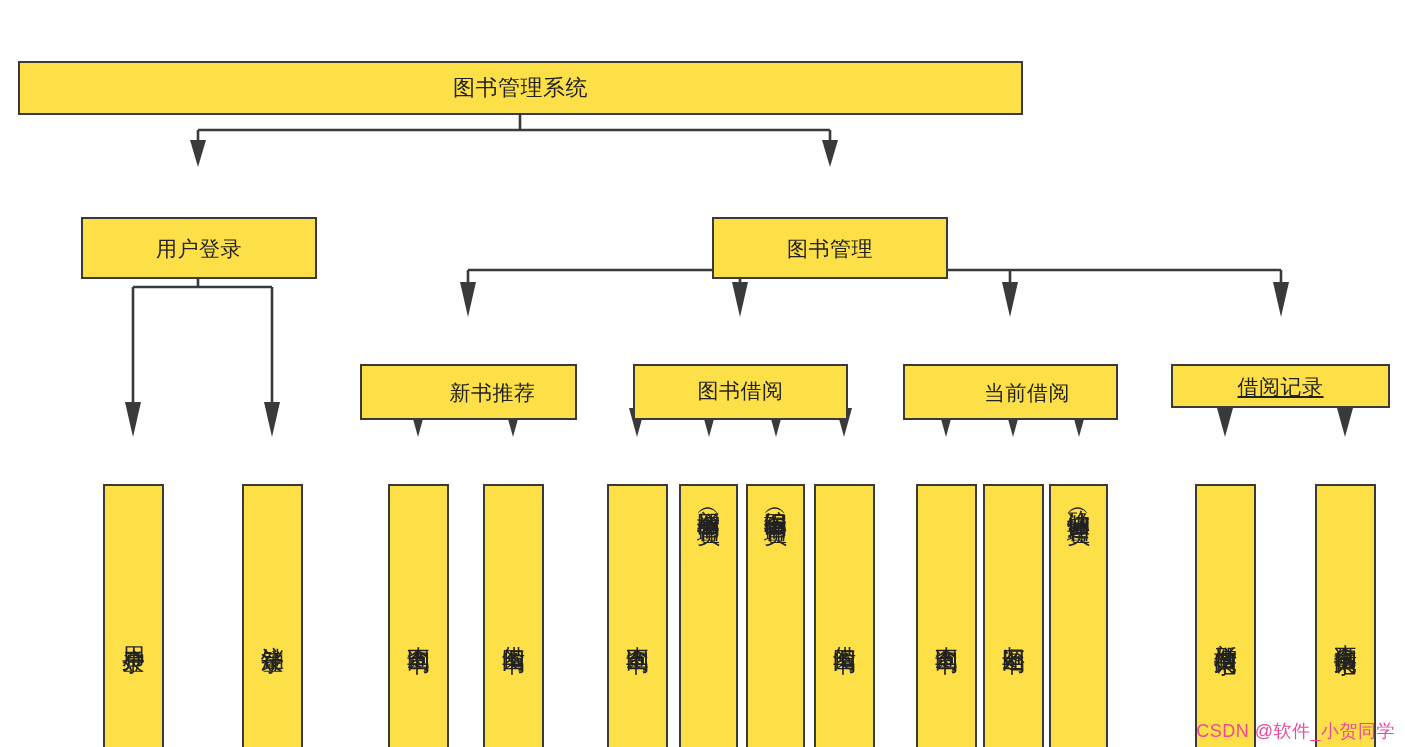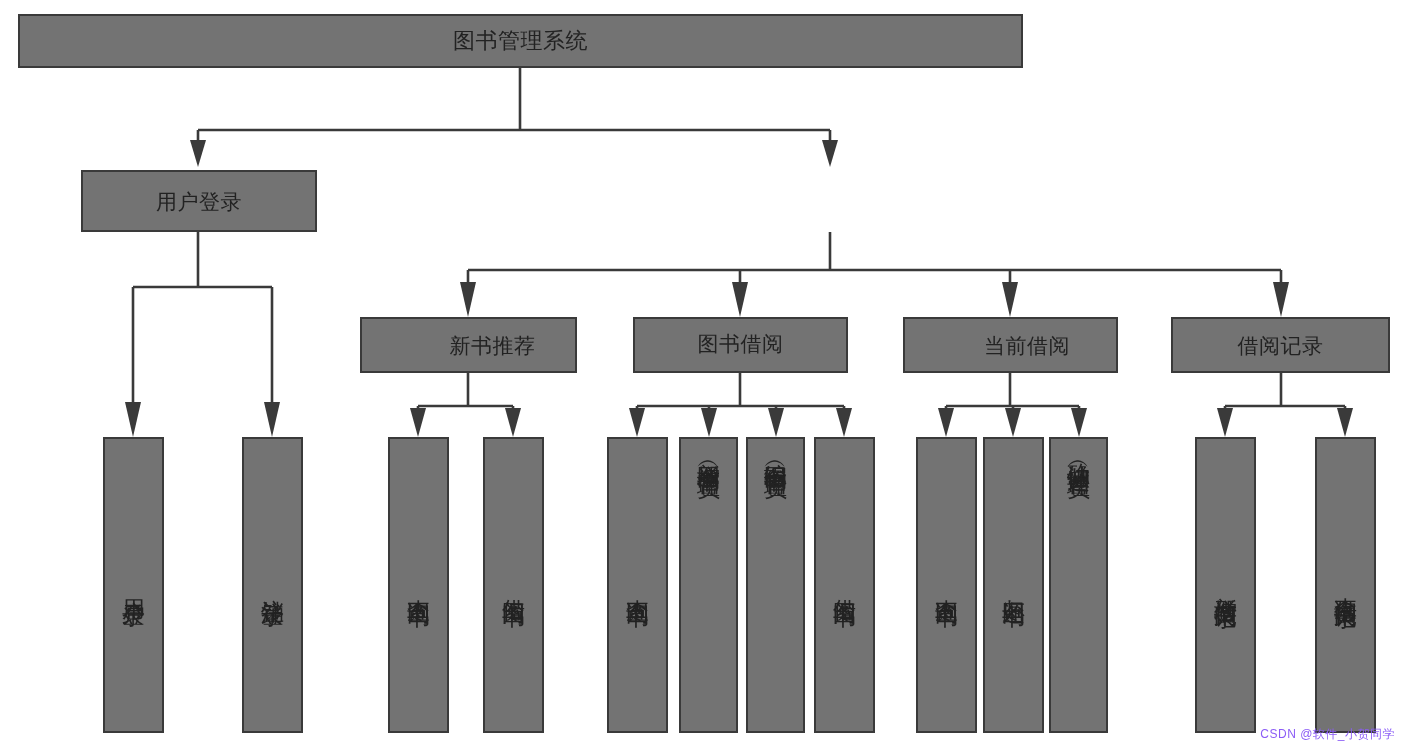--- a/index.html
+++ b/index.html
@@ -14,25 +14,26 @@
     position: relative;
     width: 1405px;
     height: 747px;
     background: #ffffff;
     overflow: hidden;
   }
   .node {
     position: absolute;
     box-sizing: border-box;
     border: 2px solid #3a3a3a;
-    background: #737373;
+    background: #fde047;
     display: flex;
     align-items: center;
     justify-content: center;
     color: #222222;
+    margin-top: 47px;
   }
   .node-label {
     display: block;
     text-align: center;
     white-space: nowrap;
     line-height: 1.0;
   }
   
   .node.horiz .node-label {
     font-size: 21px;
@@ -72,22 +73,22 @@
     stroke-width: 2.6;
     fill: none;
   }
   .arrowhead {
     fill: #3a3a3a;
   }
   .watermark {
     position: absolute;
     right: 10px;
     bottom: 4px;
-    font-size: 12px;
-    color: #8b5cf6;
+    font-size: 18px;
+    color: #ec4899;
     white-space: nowrap;
     letter-spacing: 0.5px;
   }
 </style>
 </head>
 <body>
 
 <div id="canvas">
 
   <svg id="wires" viewBox="0 0 1405 747">
@@ -153,31 +154,34 @@
     <polygon class="arrowhead" points="1337,408 1353,408 1345,437"></polygon>
   </svg>
 
   <div class="node horiz root" style="left:18px; top:14px; width:1005px; height:54px;">
     <span class="node-label">图书管理系统</span>
   </div>
 
   <div class="node horiz" style="left:81px; top:170px; width:236px; height:62px;">
     <span class="node-label">用户登录</span>
   </div>
+  <div class="node horiz" style="left:712px; top:170px; width:236px; height:62px;">
+    <span class="node-label">图书管理</span>
+  </div>
 
   <div class="node horiz" style="left:360px; top:317px; width:217px; height:56px;padding-left:48px;">
     <span class="node-label">新书推荐</span>
   </div>
   <div class="node horiz" style="left:633px; top:317px; width:215px; height:56px;font-family:Liberation Mono, monospace;">
     <span class="node-label">图书借阅</span>
   </div>
   <div class="node horiz" style="left:903px; top:317px; width:215px; height:56px;padding-left:33px;">
     <span class="node-label">当前借阅</span>
   </div>
-  <div class="node horiz" style="left:1171px; top:317px; width:219px; height:56px;">
+  <div class="node horiz" style="left:1171px; top:317px; width:219px; height:44px;text-decoration:underline;">
     <span class="node-label">借阅记录</span>
   </div>
 
   <div class="node vert short" style="left:103px; top:437px; width:61px; height:296px;">
     <span class="node-label">用户登录</span>
   </div>
   <div class="node vert short" style="left:242px; top:437px; width:61px; height:296px;">
     <span class="node-label">注销登录</span>
   </div>
 

